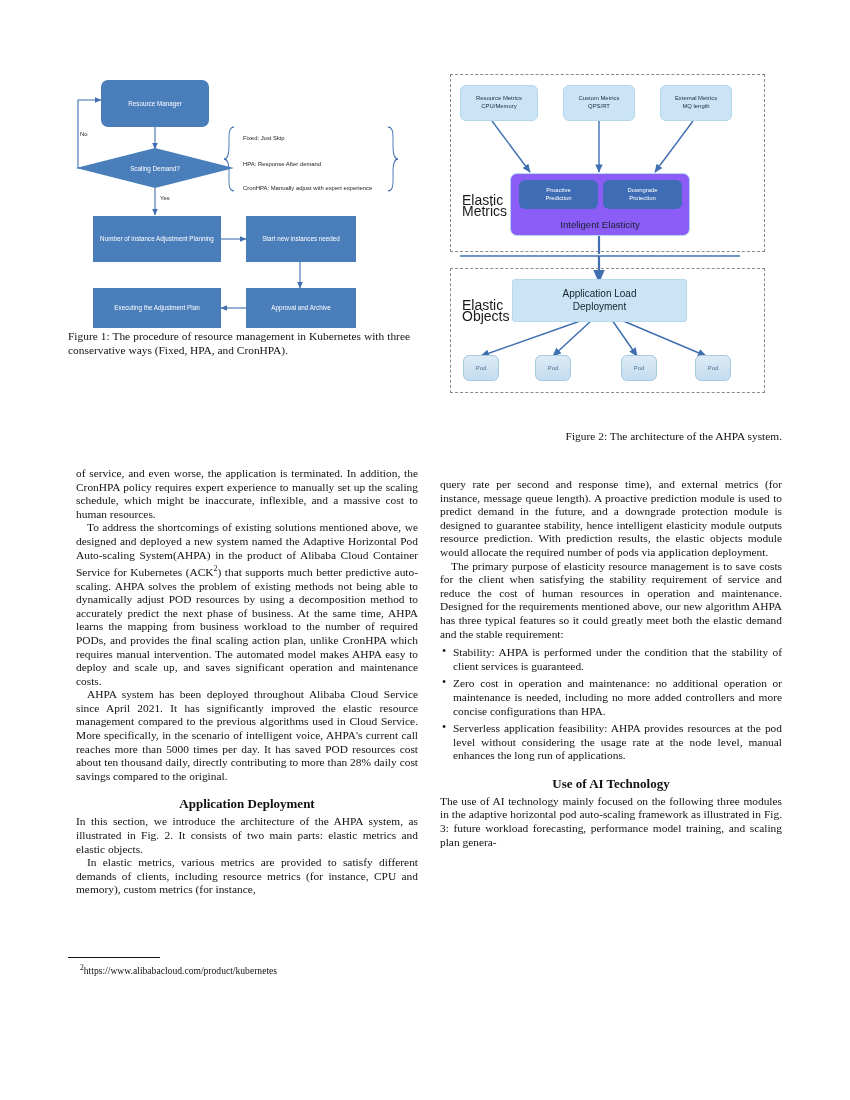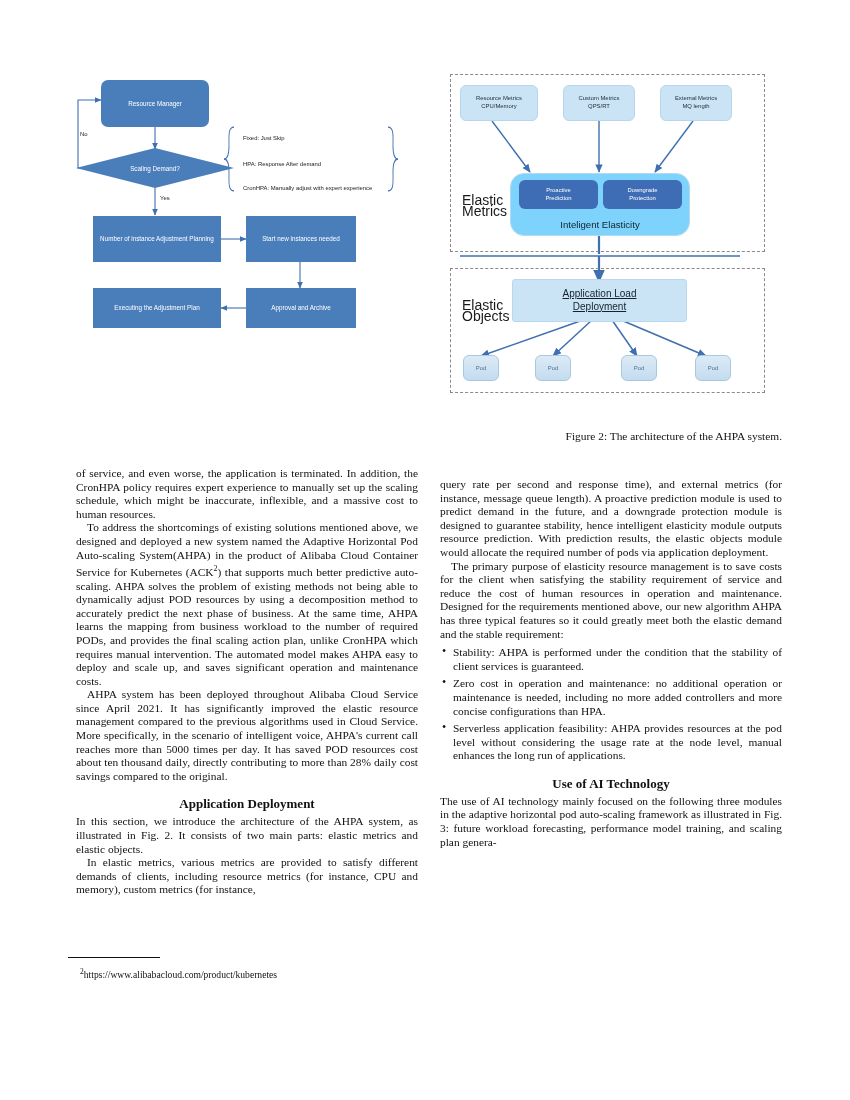--- a/index.html
+++ b/index.html
@@ -37,21 +37,21 @@
   }
   ul.bullets li .bul{position:absolute;left:2px;top:-1px;font-size:12px;}
 
   sup.fn{font-size:8px;vertical-align:super;}
 
   
   .footnote{
     position:absolute;left:68px;top:957px;width:342px;
   }
   .footnote .rule{width:92px;height:1px;background:#111;margin-bottom:4px;}
-  .footnote .txt{font-size:9.6px;line-height:20px;padding-left:12px;}
+  .footnote .txt{font-size:9.6px;line-height:11px;padding-left:12px;}
   .footnote .txt sup{font-size:7.5px;vertical-align:super;}
 
   
   .fig1{position:absolute;left:68px;top:70px;width:342px;height:255px;}
   .fig1 .bx{
     position:absolute;background:#4A7EBB;color:#ffffff;
     font-family:"Liberation Sans","DejaVu Sans",sans-serif;
     font-size:6.3px;line-height:8px;
     display:flex;align-items:center;justify-content:center;text-align:center;
     box-sizing:border-box;padding:2px;
@@ -82,40 +82,40 @@
     font-size:14px;line-height:11.5px;color:#1a1a1a;text-align:left;
   }
   .fig2 .mbox{
     position:absolute;border-radius:6px;box-sizing:border-box;
     background:#CBE4F5;border:1px solid #b4d7ee;
     font-family:"Liberation Sans","DejaVu Sans",sans-serif;
     font-size:5.9px;line-height:7.6px;color:#1d2b3a;
     display:flex;align-items:center;justify-content:center;text-align:center;
   }
   .fig2 .iebox{
-    position:absolute;border-radius:14px;box-sizing:border-box;
-    background:#7dd3fc;border:1px solid #b7d9ef;
+    position:absolute;border-radius:7px;box-sizing:border-box;
+    background:#8b5cf6;border:1px solid #b7d9ef;
   }
   .fig2 .iebox .title{
     position:absolute;left:0;right:0;bottom:5px;text-align:center;
     font-family:"Liberation Sans","DejaVu Sans",sans-serif;
     font-size:9.6px;color:#14222e;
   }
   .fig2 .subbox{
     position:absolute;border-radius:6px;background:#3E6DB5;color:#fff;
     font-family:"Liberation Sans","DejaVu Sans",sans-serif;
     font-size:5.9px;line-height:7.6px;
     display:flex;align-items:center;justify-content:center;text-align:center;
   }
   .fig2 .albox{
     position:absolute;border-radius:3px;box-sizing:border-box;
     background:#CBE4F5;border:1px solid #b7d9ef;
     font-family:"Liberation Sans","DejaVu Sans",sans-serif;
     font-size:10px;line-height:12.5px;color:#14222e;
-    display:flex;align-items:center;justify-content:center;text-align:center;text-decoration:underline;
+    display:flex;align-items:center;justify-content:center;text-align:center;
   }
   .fig2 .pod{
     position:absolute;width:36px;height:26px;border-radius:6px;
     box-sizing:border-box;
     background:linear-gradient(180deg,#dceaf6 0%,#c3dcef 100%);
     border:1px solid #a9c9e0;
     font-family:"Liberation Sans","DejaVu Sans",sans-serif;
     font-size:5.9px;color:#51718b;
     display:flex;align-items:center;justify-content:center;
   }
@@ -187,20 +187,23 @@
       <span>Start new instances needed</span>
     </div>
     <div class="bx" style="left:25px;top:218px;width:128px;height:40px;">
       <span>Executing the Adjustment Plan</span>
     </div>
     <div class="bx" style="left:178px;top:218px;width:110px;height:40px;">
       <span>Approval and Archive</span>
     </div>
   </div>
 
+  <div class="fig-cap-1">
+    <p class="caption">Figure 1: The procedure of resource management in Kubernetes with three conservative ways (Fixed, HPA, and CronHPA).</p>
+  </div>
 
   <div class="fig2">
     <svg viewBox="0 0 342 350">
       <defs>
         <marker id="ah2" markerWidth="7" markerHeight="7" refX="5.4" refY="2.6" orient="auto">
           <path d="M0,0 L6,2.6 L0,5.2 z" fill="#3F6FB0"></path>
         </marker>
       </defs>
 
       <line x1="52" y1="51" x2="90" y2="102" stroke="#3F6FB0" stroke-width="1.4" marker-end="url(#ah2)"></line>

